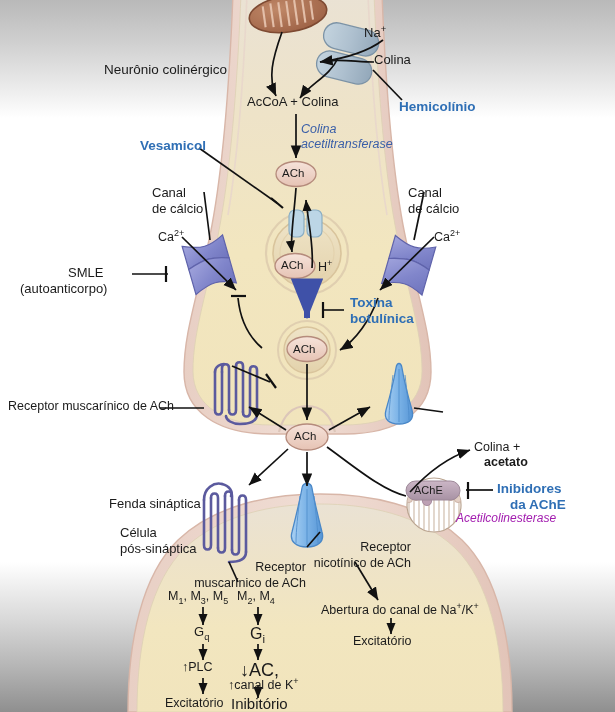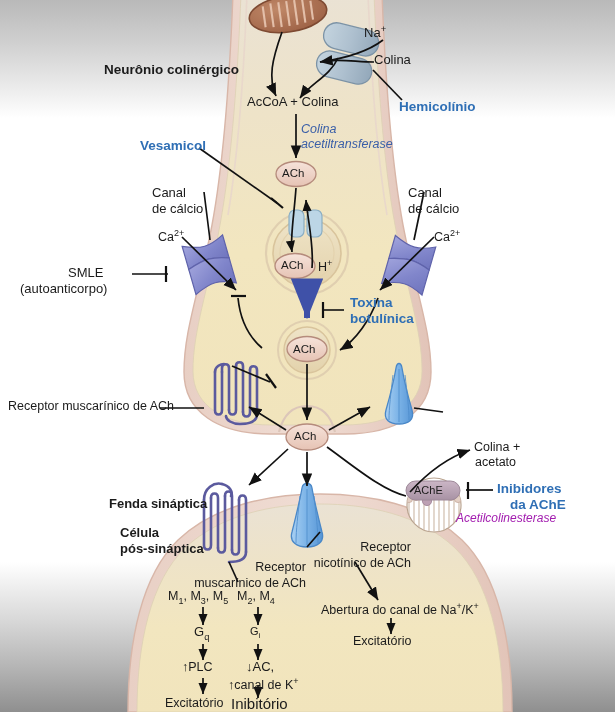--- a/index.html
+++ b/index.html
@@ -13,21 +13,21 @@
   #stage{position:relative;width:615px;height:712px;overflow:hidden;background:#fff;}
   #bg-top{position:absolute;left:0;top:0;width:615px;height:118px;
     background:linear-gradient(to bottom,#b9b9b9 0%,#cfcfcf 35%,#e8e8e8 70%,#ffffff 100%);}
   #bg-bottom{position:absolute;left:0;bottom:0;width:615px;height:150px;
     background:linear-gradient(to top,#8f8f8f 0%,#b5b5b5 30%,#d9d9d9 62%,#ffffff 100%);}
   #art{position:absolute;left:0;top:0;}
   .lbl{position:absolute;color:#1b1b1b;white-space:nowrap;line-height:1.12;}
   .blue{color:#2f6fb5;font-weight:bold;}
   .blueital{color:#a21caf;font-style:italic;font-weight:normal;}
   .ital{color:#3a5fa8;font-style:italic;}
-  .bold{font-weight:bold;padding-left:20px;}
+  .bold{font-weight:normal;padding-left:20px;}
   .ctr{text-align:right;}
   sub{font-size:72%;}
   sup{font-size:72%;}
 </style>
 </head>
 <body>
 
 <div id="stage">
 
   <div id="bg-top"></div>
@@ -405,21 +405,21 @@
     <div>Receptor muscarínico de ACh</div>
   </div>
 
 
   <div class="lbl bold" style="left:89px;top:455px;font-size:13px;margin-top:42px;">Fenda sináptica</div>
 
   <div class="lbl" style="left:294px;top:430px;font-size:11.5px;">ACh</div>
 
   <div class="lbl" style="left:474px;top:440px;font-size:12.5px;line-height:1.2;">
     <div>Colina +</div>
-    <div style="margin-left:1px;">acetato</div>
+    <div style="margin-left:10px;font-weight:bold;">acetato</div>
   </div>
 
   <div class="lbl" style="left:414px;top:484px;font-size:11px;">AChE</div>
 
   <div class="lbl blue" style="left:497px;top:481px;font-size:13.5px;line-height:1.2;">
     <div>Inibidores</div>
     <div style="margin-left:13px;">da AChE</div>
   </div>
 
   <div class="lbl blueital" style="left:456px;top:512px;font-size:12px;">Acetilcolinesterase</div>
@@ -442,28 +442,28 @@
   <div class="lbl" style="left:168px;top:589px;font-size:12.5px;">
     <span>M</span><sub>1</sub>, <span>M</span><sub>3</sub>, <span>M</span><sub>5</sub>
   </div>
   <div class="lbl" style="left:237px;top:589px;font-size:12.5px;">
     <span>M</span><sub>2</sub>, <span>M</span><sub>4</sub>
   </div>
 
   <div class="lbl" style="left:194px;top:625px;font-size:13px;">
     <span>G</span><sub>q</sub>
   </div>
-  <div class="lbl" style="left:250px;top:625px;font-size:11px;">
+  <div class="lbl" style="left:250px;top:625px;font-size:16px;">
     <span>G</span><sub>i</sub>
   </div>
 
   <div class="lbl" style="left:182px;top:660px;font-size:12.5px;">
     <span>↑</span><span>PLC</span>
   </div>
-  <div class="lbl" style="left:240px;top:660px;font-size:13px;margin-left:6px;">
+  <div class="lbl" style="left:240px;top:660px;font-size:18px;">
     <span>↓</span><span>AC,</span>
   </div>
   <div class="lbl" style="left:228px;top:676px;font-size:12.5px;">
     <span>↑</span><span>canal de K</span><sup>+</sup>
   </div>
 
   <div class="lbl" style="left:165px;top:696px;font-size:12.5px;">Excitatório</div>
   <div class="lbl" style="left:231px;top:696px;font-size:15px;">Inibitório</div>
 
   <div class="lbl" style="left:313px;top:601px;font-size:12.5px;margin-left:8px;">

